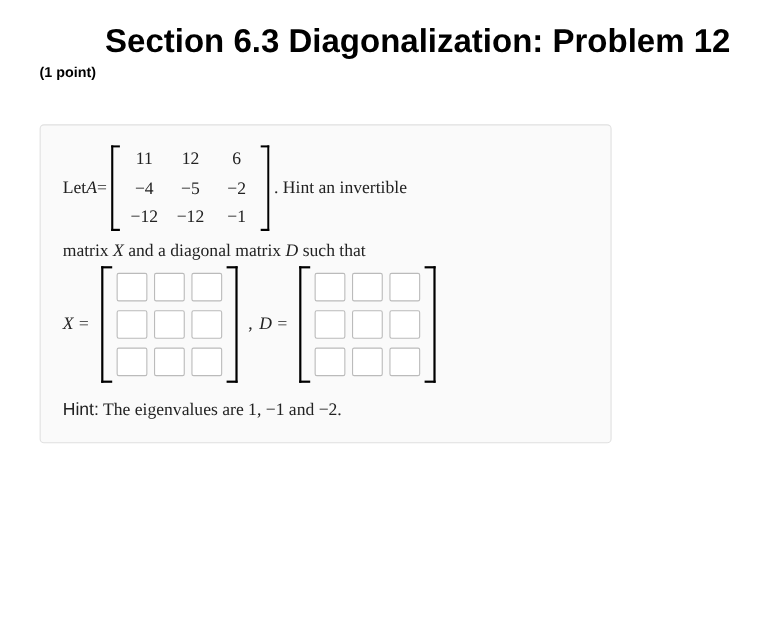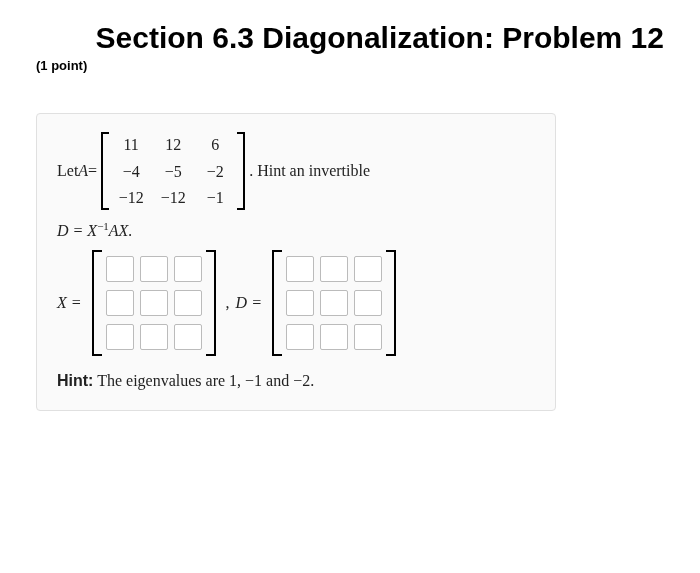--- a/index.html
+++ b/index.html
@@ -99,21 +99,21 @@
       background: #fff;
       border-radius: 2px;
       font-family: Georgia, serif;
       font-size: 14px;
       text-align: center;
     }
     .big .bracket-l, .big .bracket-r { width: 10px; }
     .hint {
       font-family: Georgia, 'Times New Roman', serif;
     }
-    .hint b { font-family: Arial, sans-serif; font-weight: bold; }
+    .hint b { font-family: Arial, sans-serif; font-weight: normal; }
     .cutmat .mgrid { padding-bottom: 0; }
     .cutmat { overflow: hidden; height: 78px; }
   </style>
 </head>
 <body>
 
 <h1>Section 6.3 Diagonalization: Problem 12</h1>
 <div class="points">(1 point)</div>
 
 <div class="problem-box">
@@ -133,24 +133,24 @@
         <span>−2</span>
         <span>−12</span>
         <span>−12</span>
         <span>−1</span>
       </span>
       <span class="bracket-r"></span>
     </span>
     <span class="text">. Hint an invertible</span>
   </div>
 
+  <div class="statement">
+    <span>matrix </span><span class="mi">X</span><span> and a diagonal matrix </span><span class="mi">D</span><span> such that</span>
+  </div>
 
-  <div class="eqline">
-    <span class="mi">D = X</span><span class="sup">−1</span><span class="mi">AX.</span>
-  </div>
 
   <div class="inputs-row">
     <span class="text mi">X = </span>
     <span class="mat big">
       <span class="bracket-l"></span>
       <span class="igrid">
         <input class="ibox" style="">
         <input class="ibox" style="">
         <input class="ibox" style="">
         <input class="ibox" style="">

